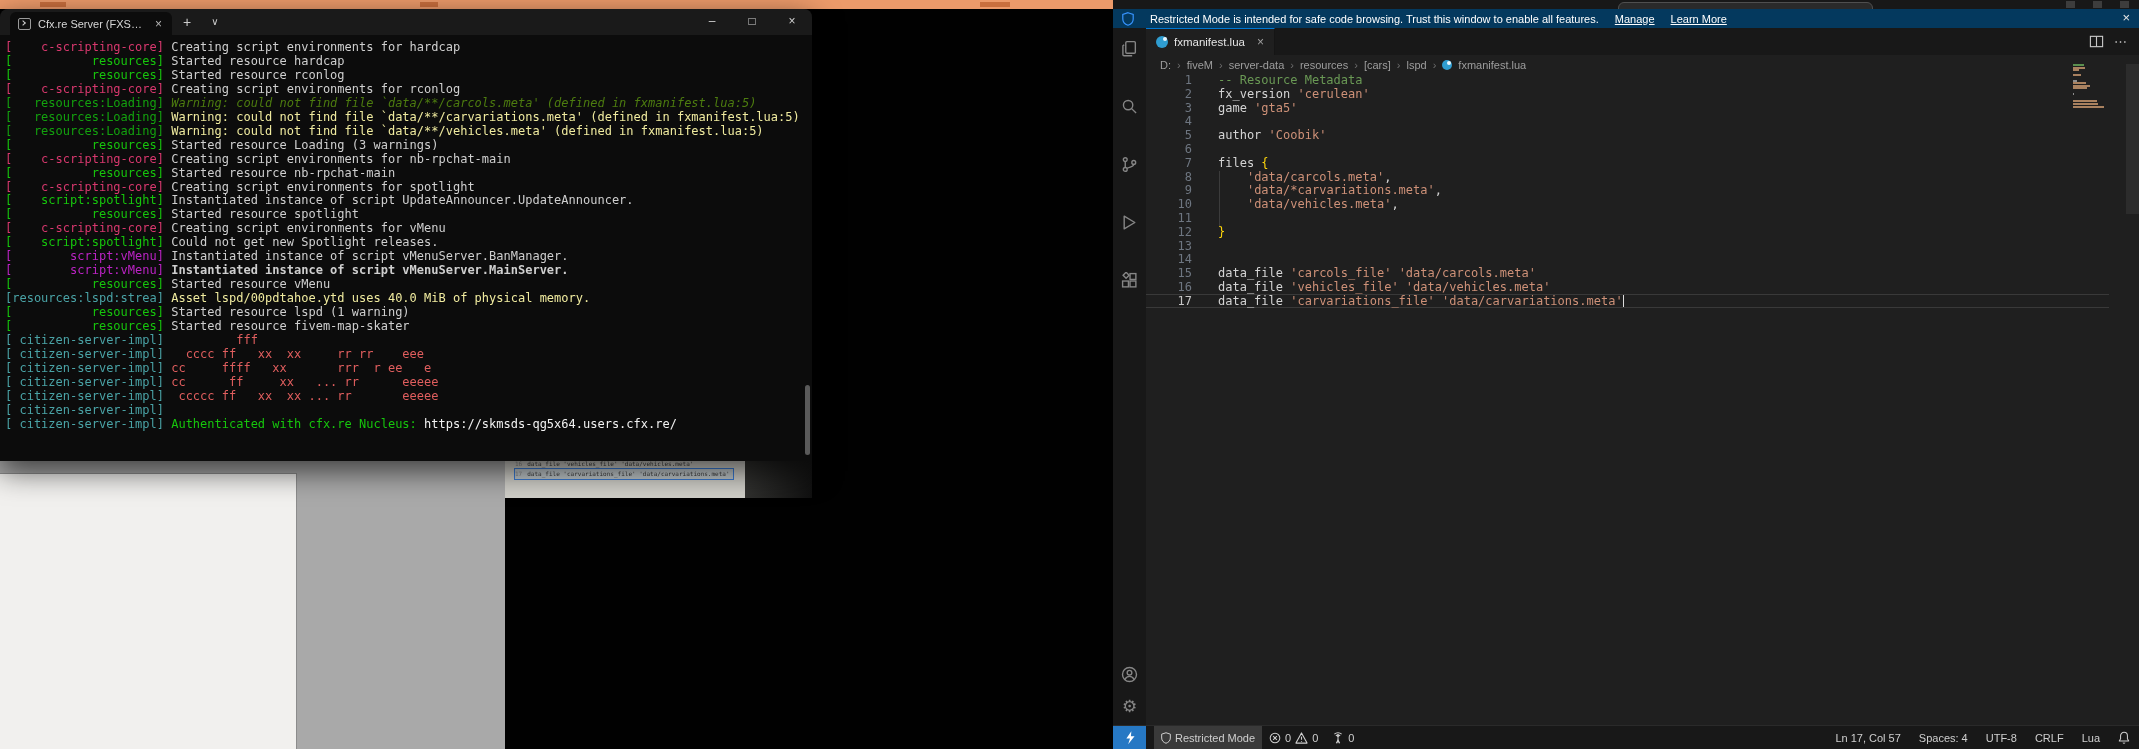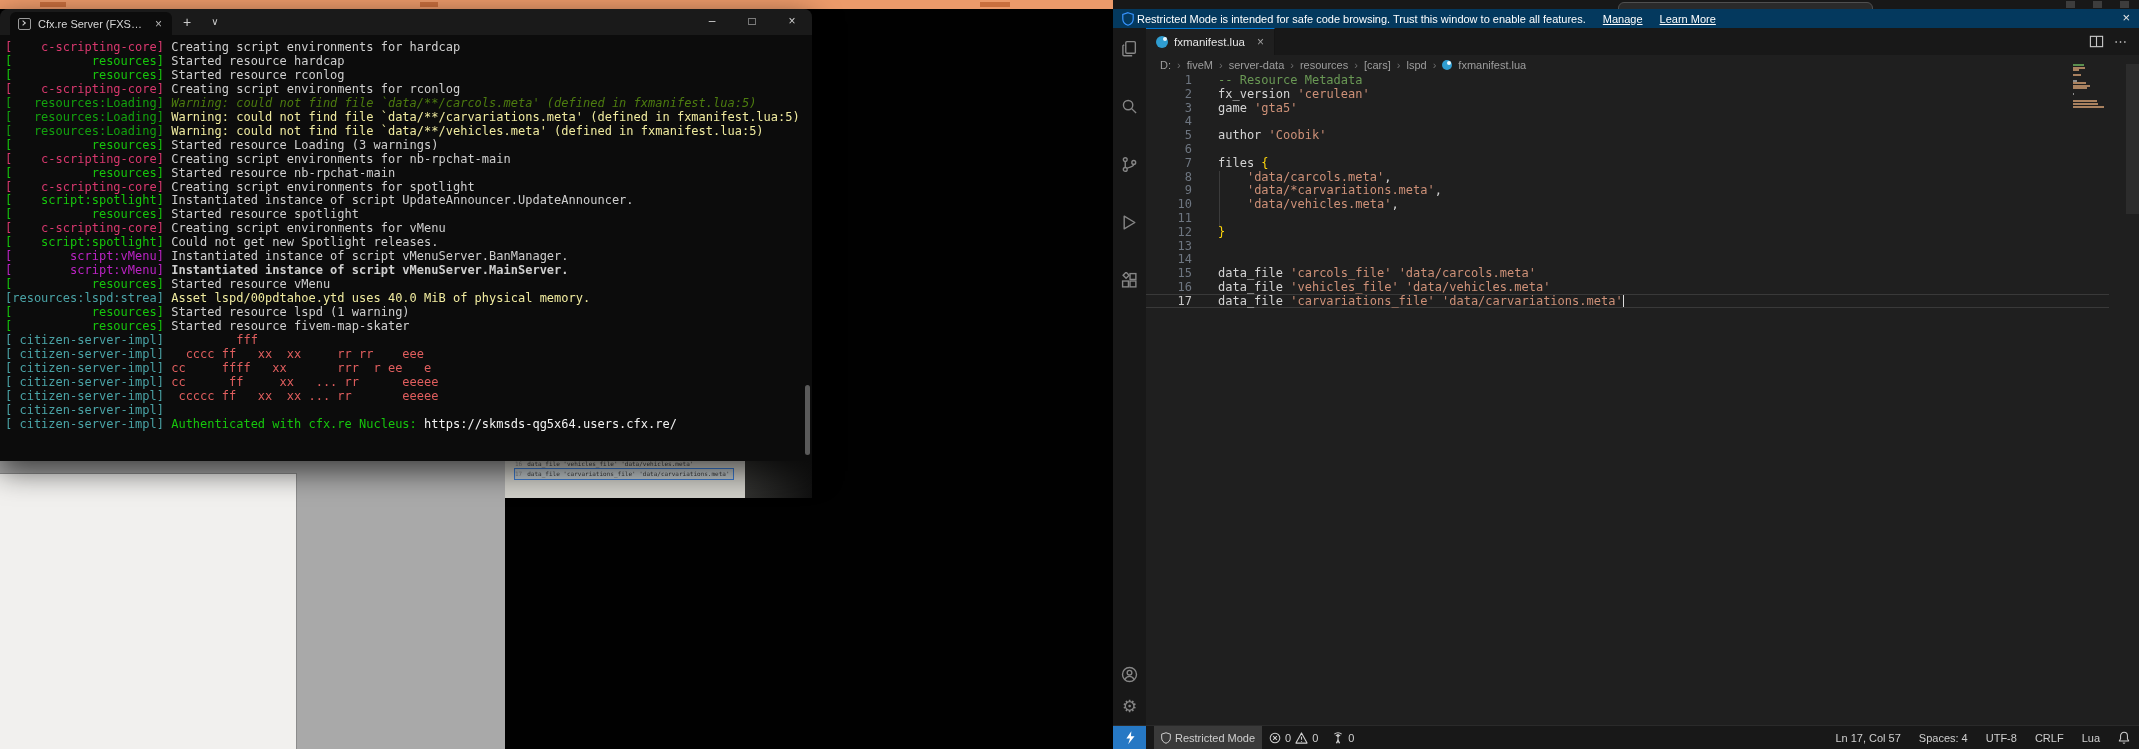--- a/index.html
+++ b/index.html
@@ -41,22 +41,22 @@
 
   
   #vscode { position:absolute; left:1113px; top:0; width:1026px; height:749px; background:#1f1f1f; }
   .vtitle { position:absolute; left:0; top:0; width:100%; height:9px; background:#181818; }
   .cc { position:absolute; left:505px; top:2px; width:255px; height:14px; background:#2a2a2a;
         border:1px solid #4f4f4f; border-radius:6px; }
   .vwc { position:absolute; right:10px; top:1px; display:flex; gap:18px; }
   .vwc i { width:9px; height:7px; background:#3d3d3d; display:block; }
 
   .banner { position:absolute; left:0; top:9px; width:100%; height:19px; background:#04395e; color:#ffffff;
-            display:flex; align-items:center; gap:3px; padding-left:9px; font-size:11px; z-index:5; }
-  .banner a { color:#ffffff; text-decoration:underline; margin-left:14px; cursor:pointer; }
+            display:flex; align-items:center; gap:16px; padding-left:9px; font-size:11px; z-index:5; }
+  .banner a { color:#ffffff; text-decoration:underline; cursor:pointer; }
   .bclose { position:absolute; right:9px; top:1px; font-size:13px; color:#e8e8e8; }
 
   .abar { position:absolute; left:0; top:28px; width:33px; bottom:24px; background:#181818;
           display:flex; flex-direction:column; align-items:center; }
   .aicon { width:24px; height:24px; display:flex; align-items:center; justify-content:center; margin-top:34px; }
   .aicon:first-child { margin-top:8px; }
   .aicon svg { stroke:#868686; fill:none; stroke-width:1.3; }
   .abot { margin-top:auto; display:flex; flex-direction:column; align-items:center; gap:12px; margin-bottom:10px; }
   .gearglyph { font-size:17px; color:#868686; line-height:17px; }
 

